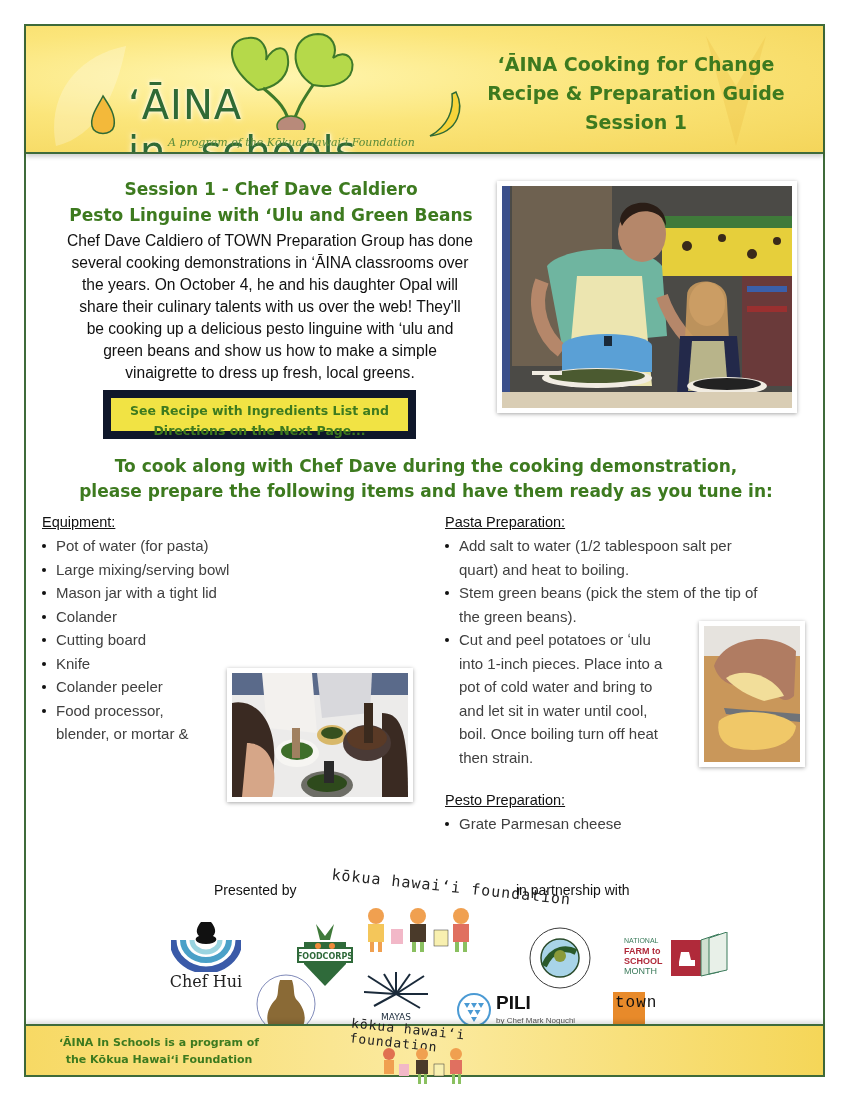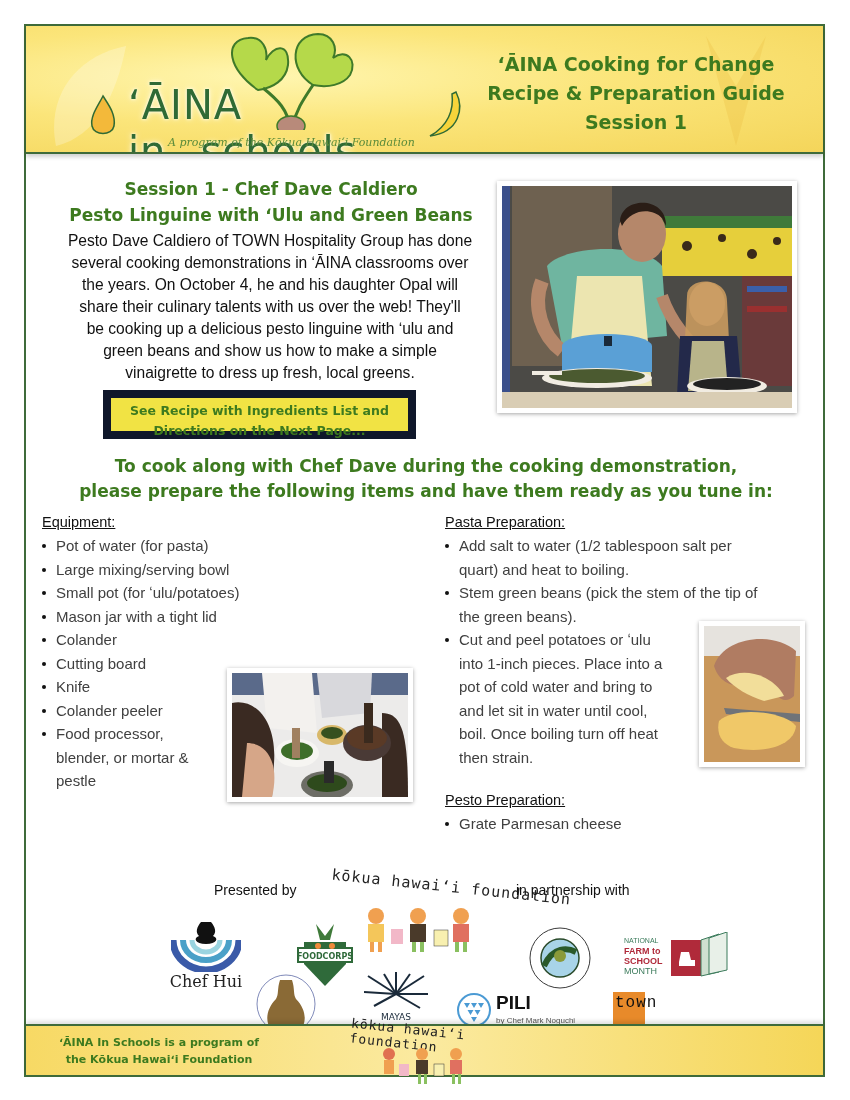--- a/index.html
+++ b/index.html
@@ -142,21 +142,21 @@
       <div>Session 1</div>
     </div>
   </div>
 
   <div class="session-heading">
     <div>Session 1 - Chef Dave Caldiero</div>
     <div>Pesto Linguine with ʻUlu and Green Beans</div>
   </div>
 
   <div class="intro-text">
-    <div>Pesto Dave Caldiero of TOWN Hospitality Group has done</div>
+    <div>Chef Dave Caldiero of TOWN Preparation Group has done</div>
     <div>several cooking demonstrations in ʻĀINA classrooms over</div>
     <div>the years. On October 4, he and his daughter Opal will</div>
     <div>share their culinary talents with us over the web! They'll</div>
     <div>be cooking up a delicious pesto linguine with ʻulu and</div>
     <div>green beans and show us how to make a simple</div>
     <div>vinaigrette to dress up fresh, local greens.</div>
   </div>
 
   <div class="recipe-callout">
     <div>See Recipe with Ingredients List and</div>
@@ -206,30 +206,28 @@
 
   <div class="cta">
     <div>To cook along with Chef Dave during the cooking demonstration,</div>
     <div>please prepare the following items and have them ready as you tune in:</div>
   </div>
 
   <div class="col-title" style="left:16px;top:488px;">Equipment:</div>
   <ul class="blist" style="left:14px;top:508px;width:200px;">
     <li>Pot of water (for pasta)</li>
     <li>Large mixing/serving bowl</li>
-    <li>Small pot (for ʻulu/potatoes)</li>
     <li>Mason jar with a tight lid</li>
     <li>Colander</li>
     <li>Cutting board</li>
     <li>Knife</li>
     <li>Colander peeler</li>
     <li>
       <div>Food processor,</div>
       <div>blender, or mortar &amp;</div>
-      <div>pestle</div>
     </li>
   </ul>
 
   <div class="photo" style="left:201px;top:642px;width:186px;height:134px;" title="Children using mortar and pestle">
     <div class="inner">
       <svg width="176" height="124" viewBox="0 0 176 124">
         <rect width="176" height="124" fill="#ecebea"></rect>
         <rect x="0" y="0" width="176" height="22" fill="#5a6a8a"></rect>
         <path d="M30 0 L80 0 L85 60 L35 55 Z" fill="#f3f1ee"></path>
         <path d="M85 0 L140 0 L138 40 L90 45 Z" fill="#d8d8dc"></path>

